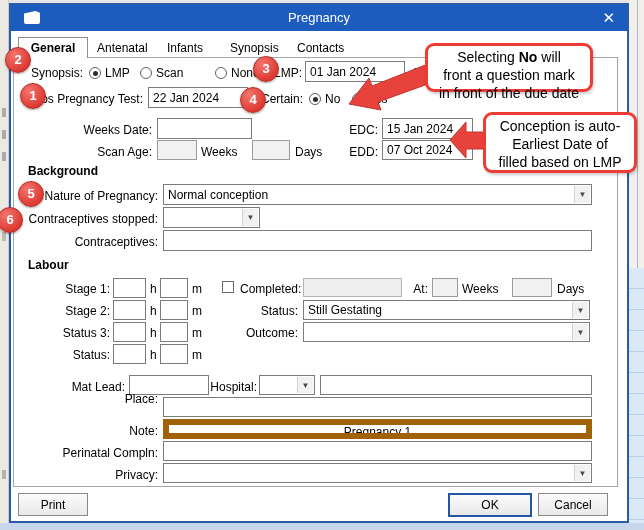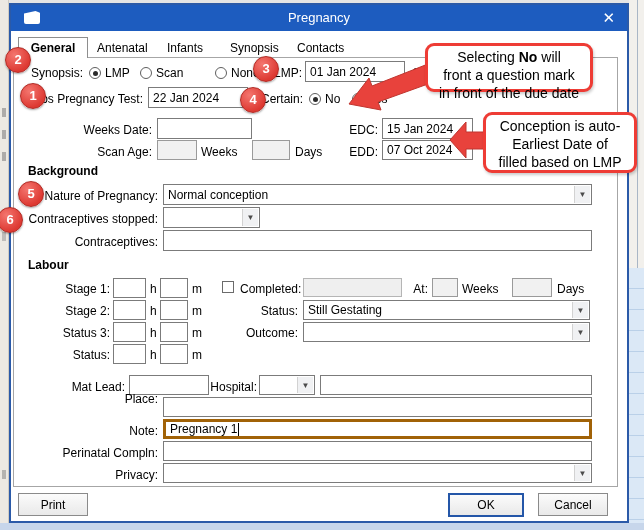--- a/index.html
+++ b/index.html
@@ -31,21 +31,21 @@
   .tab { position:absolute; top:41px; z-index:4; line-height:15px; }
 
   
   .lbl { position:absolute; white-space:nowrap; height:15px; line-height:15px; z-index:6; }
   .ralign { text-align:right; }
   .bold { font-weight:bold; }
   .txt { position:absolute; background:#fff; border:1px solid #7b7b7b; display:flex; align-items:center;
          padding:0 4px; white-space:nowrap; overflow:hidden; z-index:6; }
   .txt.gray { background:#f1f1f1; border-color:#9a9a9a; }
   .txt.disabled { background:#efefef; border-color:#b5b5b5; }
-  .txt.focus { border:3px solid #a16207; }
+  .txt.focus { border:6px solid #a16207;flex-direction:column; }
   .caret { display:inline-block; width:1px; height:13px; background:#000; margin-left:1px; }
   .combo { position:absolute; background:#fff; border:1px solid #7b7b7b; display:flex; align-items:center;
          padding:0 20px 0 4px; white-space:nowrap; overflow:hidden; z-index:6; }
   .combo .btn { position:absolute; right:1px; top:1px; bottom:1px; width:16px; background:#f0f1f3;
          border-left:1px solid #d2d2d2; color:#4a4a4a; font-size:8px; display:flex; align-items:center; justify-content:center; }
   .radio { position:absolute; width:12px; height:12px; border:1px solid #5f5f5f; border-radius:50%; background:#fff; z-index:6; }
   .radio.on::after { content:""; position:absolute; left:2.5px; top:2.5px; width:5px; height:5px; border-radius:50%; background:#2a2a2a; }
   .chk { position:absolute; width:12px; height:12px; border:1px solid #6b6b6b; background:#fff; z-index:6; }
   .sect { position:absolute; font-weight:bold; z-index:6; }
 
@@ -201,21 +201,21 @@
 <div class="lbl ralign" style="right:486px; top:446px;">Perinatal Compln:</div>
 <div class="txt" style="left:163px; top:441px; width:429px; height:20px;"></div>
 
 <div class="lbl ralign" style="right:486px; top:468px;">Privacy:</div>
 <div class="combo" style="left:163px; top:463px; width:429px; height:20px;">
   <span></span>
   <span class="btn">▼</span>
 </div>
 
 <div class="btn2" style="left:18px; top:493px; width:70px; height:23px;">Print</div>
-<div class="btn2 primary" style="left:448px; top:493px; width:76px; height:24px;">OK</div>
+<div class="btn2 primary" style="left:448px; top:493px; width:84px; height:24px;">OK</div>
 <div class="btn2" style="left:538px; top:493px; width:70px; height:23px;">Cancel</div>
 
 <svg id="arrows" viewBox="0 0 644 530" xmlns="http://www.w3.org/2000/svg">
   <polygon points="433,62 372,86 369,78 349,104 381,110 378,102 439,80" fill="#e8423c" stroke="#c0352f" stroke-width="1"></polygon>
   <polygon points="492,132 466,132 466,122 450,140 466,158 466,149 492,149" fill="#e8423c" stroke="#c0352f" stroke-width="1"></polygon>
 </svg>
 
 <div class="co" style="left:425px; top:43px; width:168px; height:49px;">
   <div><span>Selecting </span><b>No</b><span> will</span></div>
   <div>front a question mark</div>

